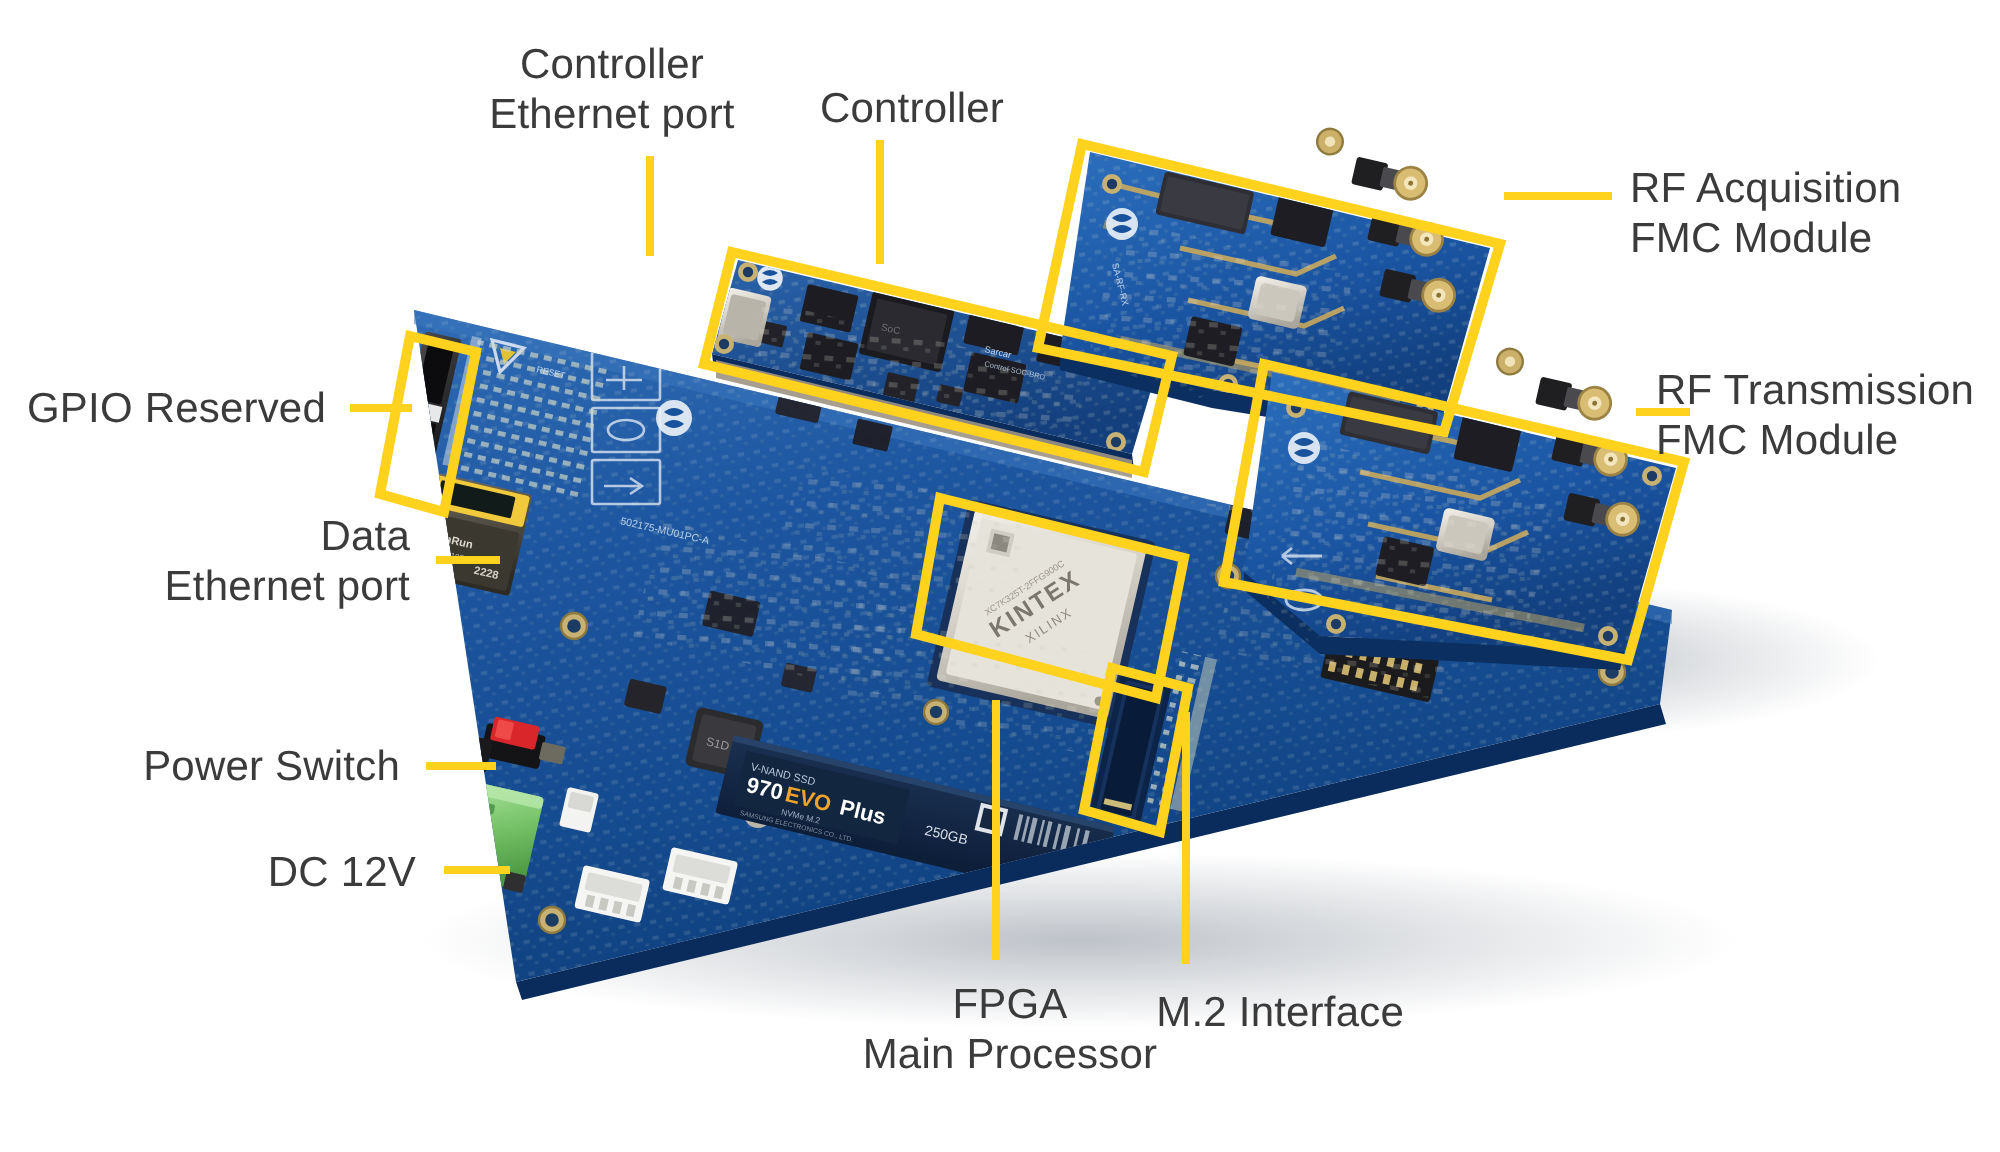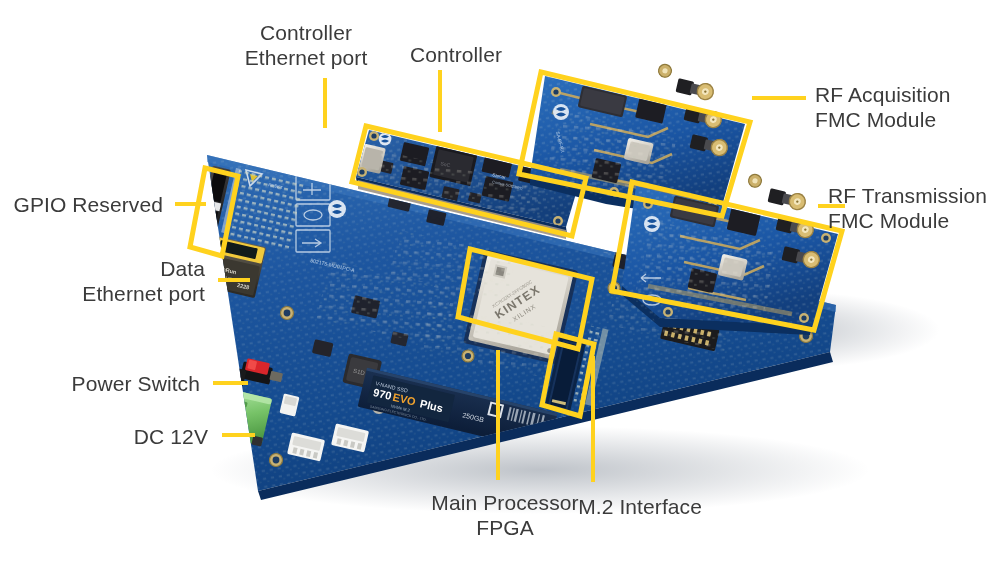--- a/index.html
+++ b/index.html
@@ -669,21 +669,21 @@
 
   <div class="callout r" style="left:-10px;top:371px;width:210px;">
     <span class="ln">Power Switch</span>
   </div>
 
   <div class="callout r" style="left:-2px;top:424px;width:210px;">
     <span class="ln">DC 12V</span>
   </div>
 
   <div class="callout c" style="left:395px;top:490px;width:220px;">
+    <span class="ln">FPGA</span>
     <span class="ln">Main Processor</span>
-    <span class="ln">FPGA</span>
   </div>
 
   <div class="callout c" style="left:522px;top:494px;width:180px;text-align:right;">
     <span class="ln">M.2 Interface</span>
   </div>
 
 </div>
 
 </body></html>

